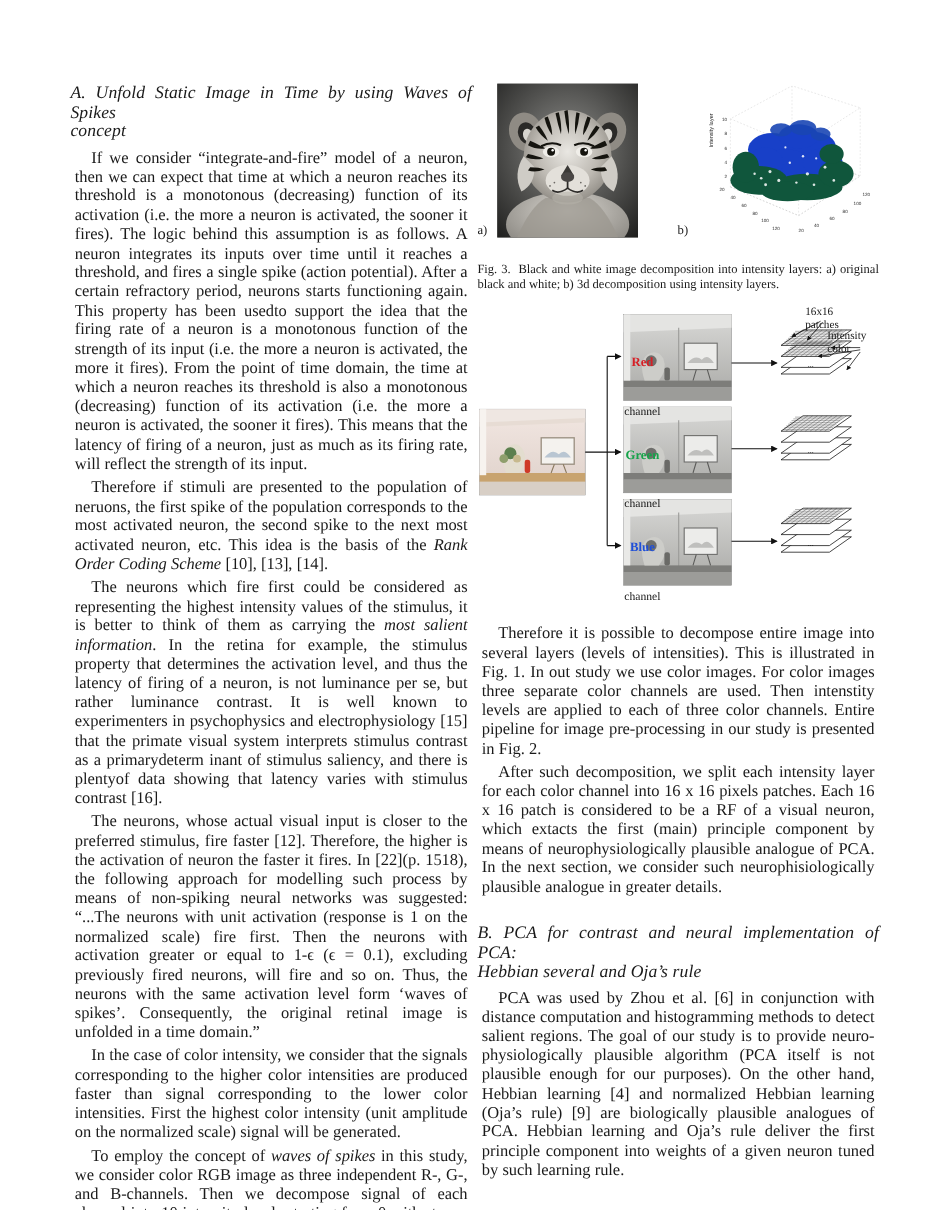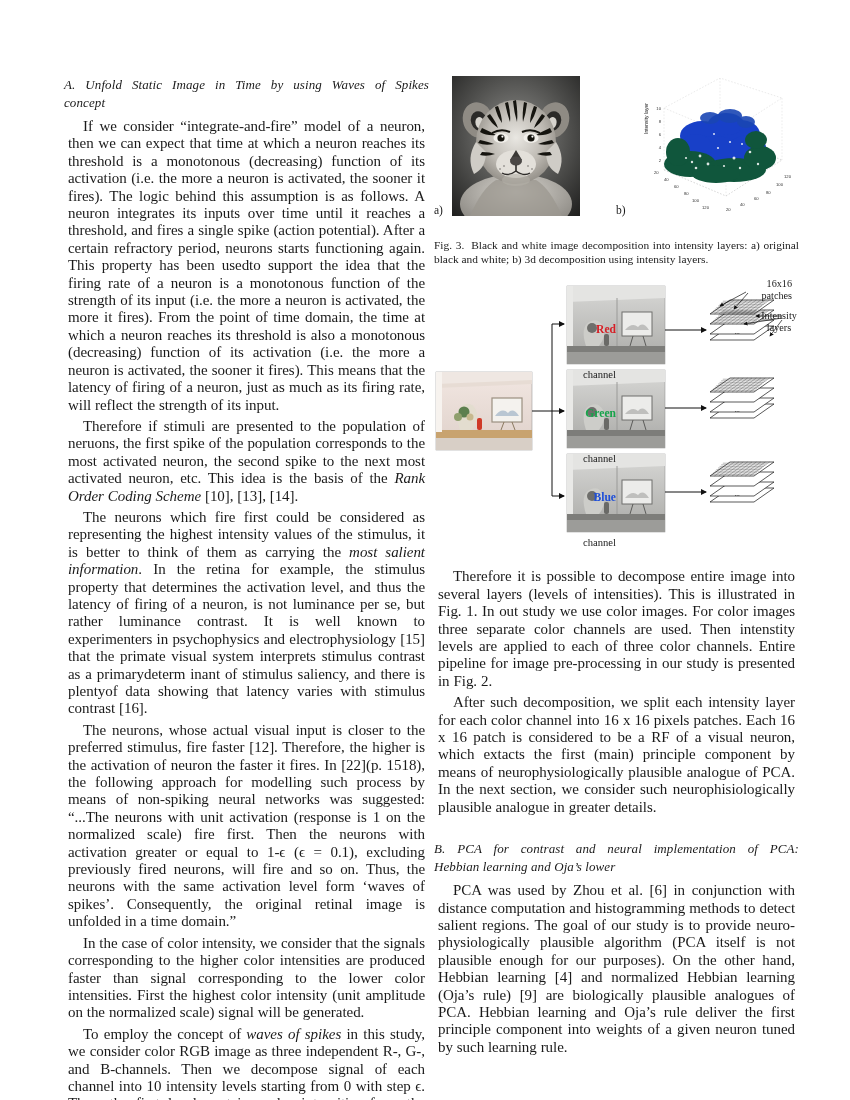--- a/index.html
+++ b/index.html
@@ -23,21 +23,21 @@
   .col {
     position: absolute;
     width: 365px;
     top: 76px;
   }
   .col-left  { left: 64px; }
   .col-right { left: 434px; }
 
   .subhead {
     font-style: italic;
-    font-size: 13px;
+    font-size: 16px;
     line-height: 17.5px;
     text-align: justify;
     text-align-last: justify;
     margin: 0 0 7px 0;
     letter-spacing: .1px;
   }
 
   p.body {
     margin: 4px;
     font-size: 15px;
@@ -89,40 +89,40 @@
 
   
   .fig2 {
     position: relative;
     height: 250px;
     margin-top: 18px;
     margin-bottom: 8px;
   }
   .chan-label {
     position: absolute;
-    text-align: right;
+    text-align: center;
     width: 64px;
     line-height: 12.4px;
   }
   .chan-name {
     display: block;
     font-weight: bold;
     font-size: 11.6px;
   }
   .chan-sub {
     display: block;
     font-size: 10.6px;
     color: #1a1a1a;
     margin-top: 32px;
   }
   .stack-note {
     position: absolute;
     font-size: 10.2px;
     line-height: 11.6px;
-    text-align: right;
+    text-align: left;
   }
 
   .gap-after-fig { height: 22px; }
 </style>
 </head>
 <body>
 
 <div class="page">
 
   <div class="col col-left">
@@ -472,35 +472,35 @@
       </div>
       <div class="chan-label" style="left:118px; top:208px;">
         <span class="chan-name" style="color:#1f4fd8">Blue</span>
         <span class="chan-sub">channel</span>
       </div>
 
       <div class="stack-note" style="left:298px; top:-6px; width:60px;">
         <span>16x16</span><br>
         <span>patches</span>
       </div>
-      <div class="stack-note" style="left:318px; top:26px; width:54px; text-align:center;">
+      <div class="stack-note" style="left:318px; top:16px; width:54px; text-align:left;">
         <span>Intensity</span><br>
-        <span>layers</span>
+        <span>color</span>
       </div>
     </div>
 
 
     <div class="gap-after-fig"></div>
 
     <p class="body"><span>Therefore it is possible to decompose entire image into several layers (levels of intensities). This is illustrated in Fig. 1. In out study we use color images. For color images three separate color channels are used. Then intenstity levels are applied to each of three color channels. Entire pipeline for image pre-processing in our study is presented in Fig. 2.</span></p>
     <p class="body"><span>After such decomposition, we split each intensity layer for each color channel into 16 x 16 pixels patches. Each 16 x 16 patch is considered to be a RF of a visual neuron, which extacts the first (main) principle component by means of neurophysiologically plausible analogue of PCA. In the next section, we consider such neurophisiologically plausible analogue in greater details.</span></p>
 
     <div style="height:20px"></div>
 
     <div class="subhead">
       <span>B. PCA for contrast and neural implementation of PCA:</span><br>
-      <span style="display:inline-block">Hebbian learning and Oja’s lower</span>
+      <span style="display:inline-block">Hebbian several and Oja’s rule</span>
     </div>
 
     <p class="body"><span>PCA was used by Zhou et al. [6] in conjunction with distance computation and histogramming methods to detect salient regions. The goal of our study is to provide neuro-physiologically plausible algorithm (PCA itself is not plausible enough for our purposes). On the other hand, Hebbian learning [4] and normalized Hebbian learning (Oja’s rule) [9] are biologically plausible analogues of PCA. Hebbian learning and Oja’s rule deliver the first principle component into weights of a given neuron tuned by such learning rule.</span></p>
   </div>
 
 </div>
 
 </body></html>

